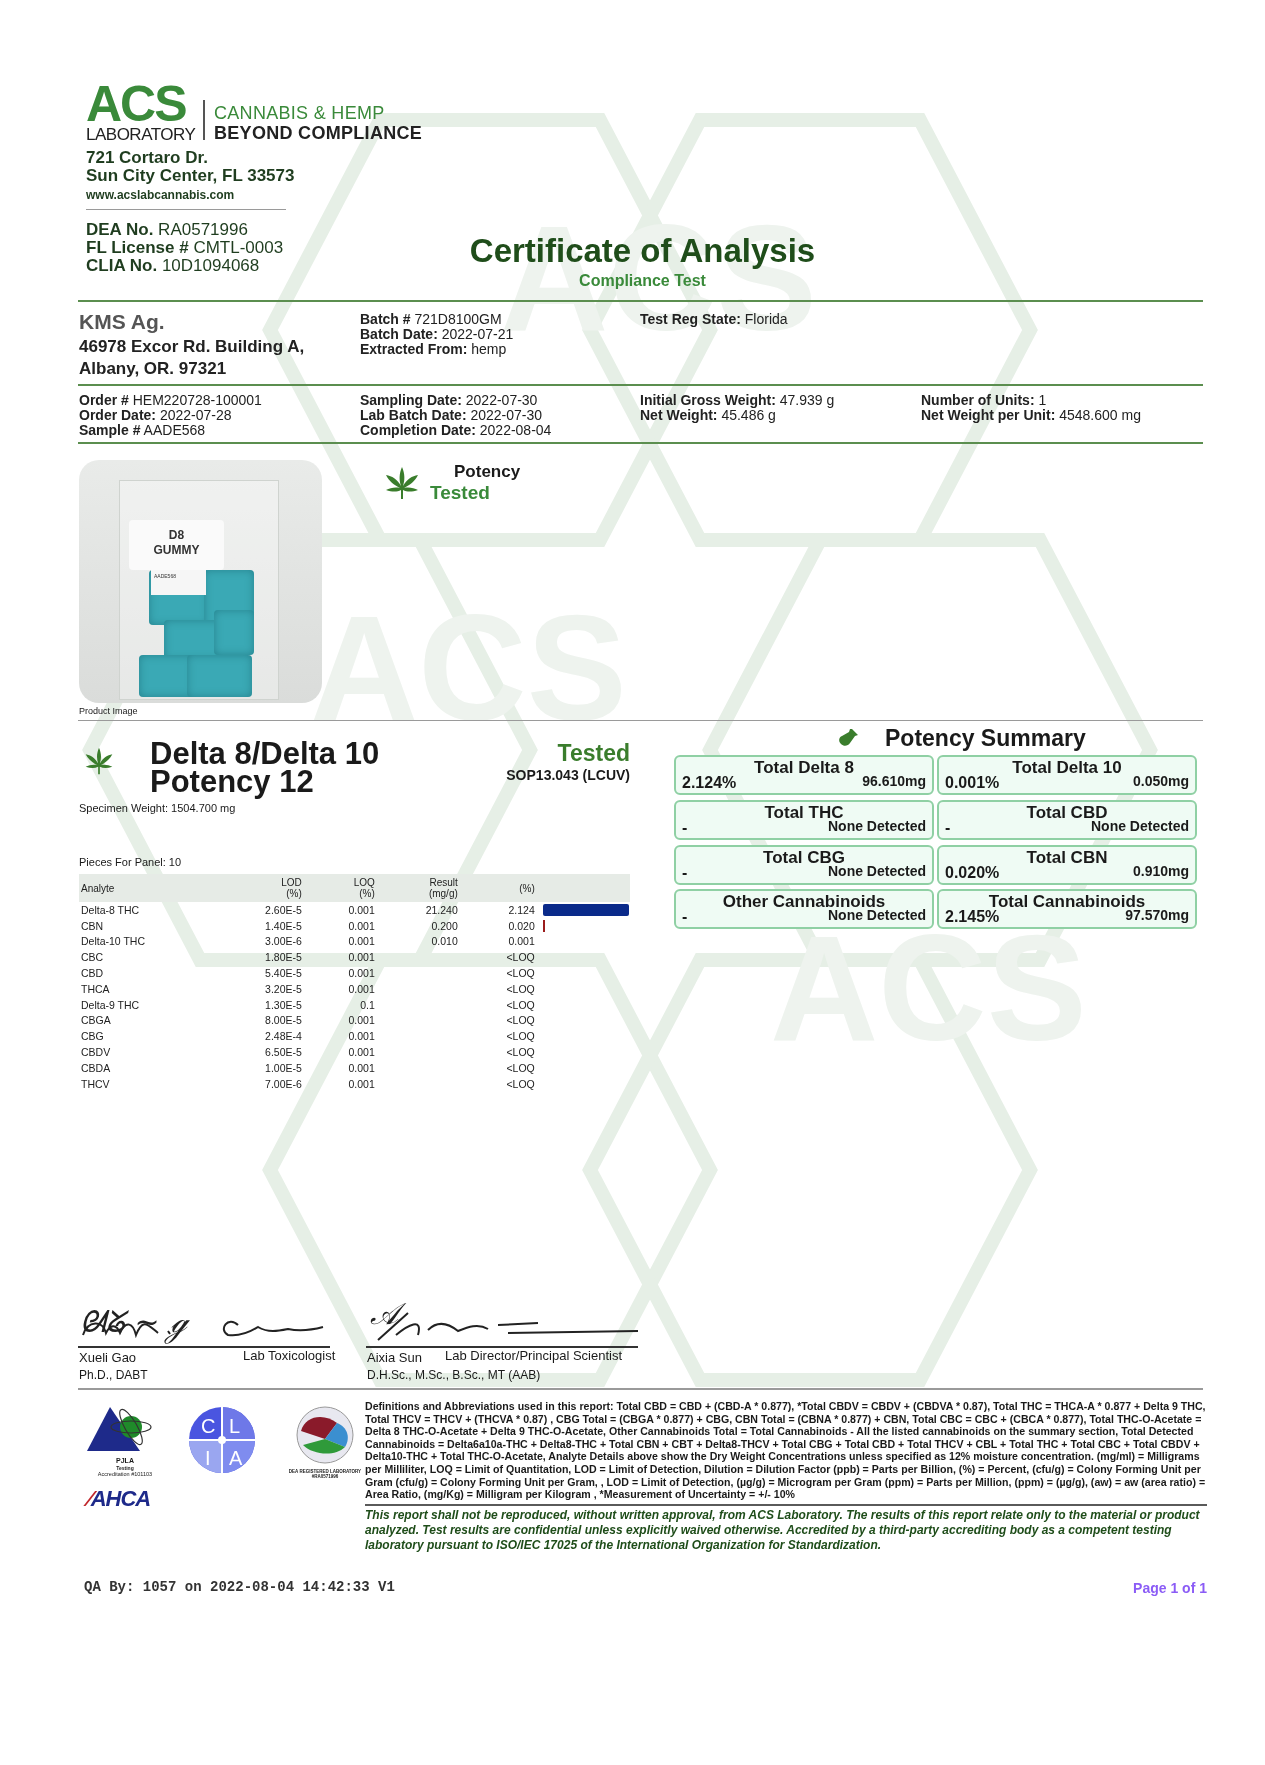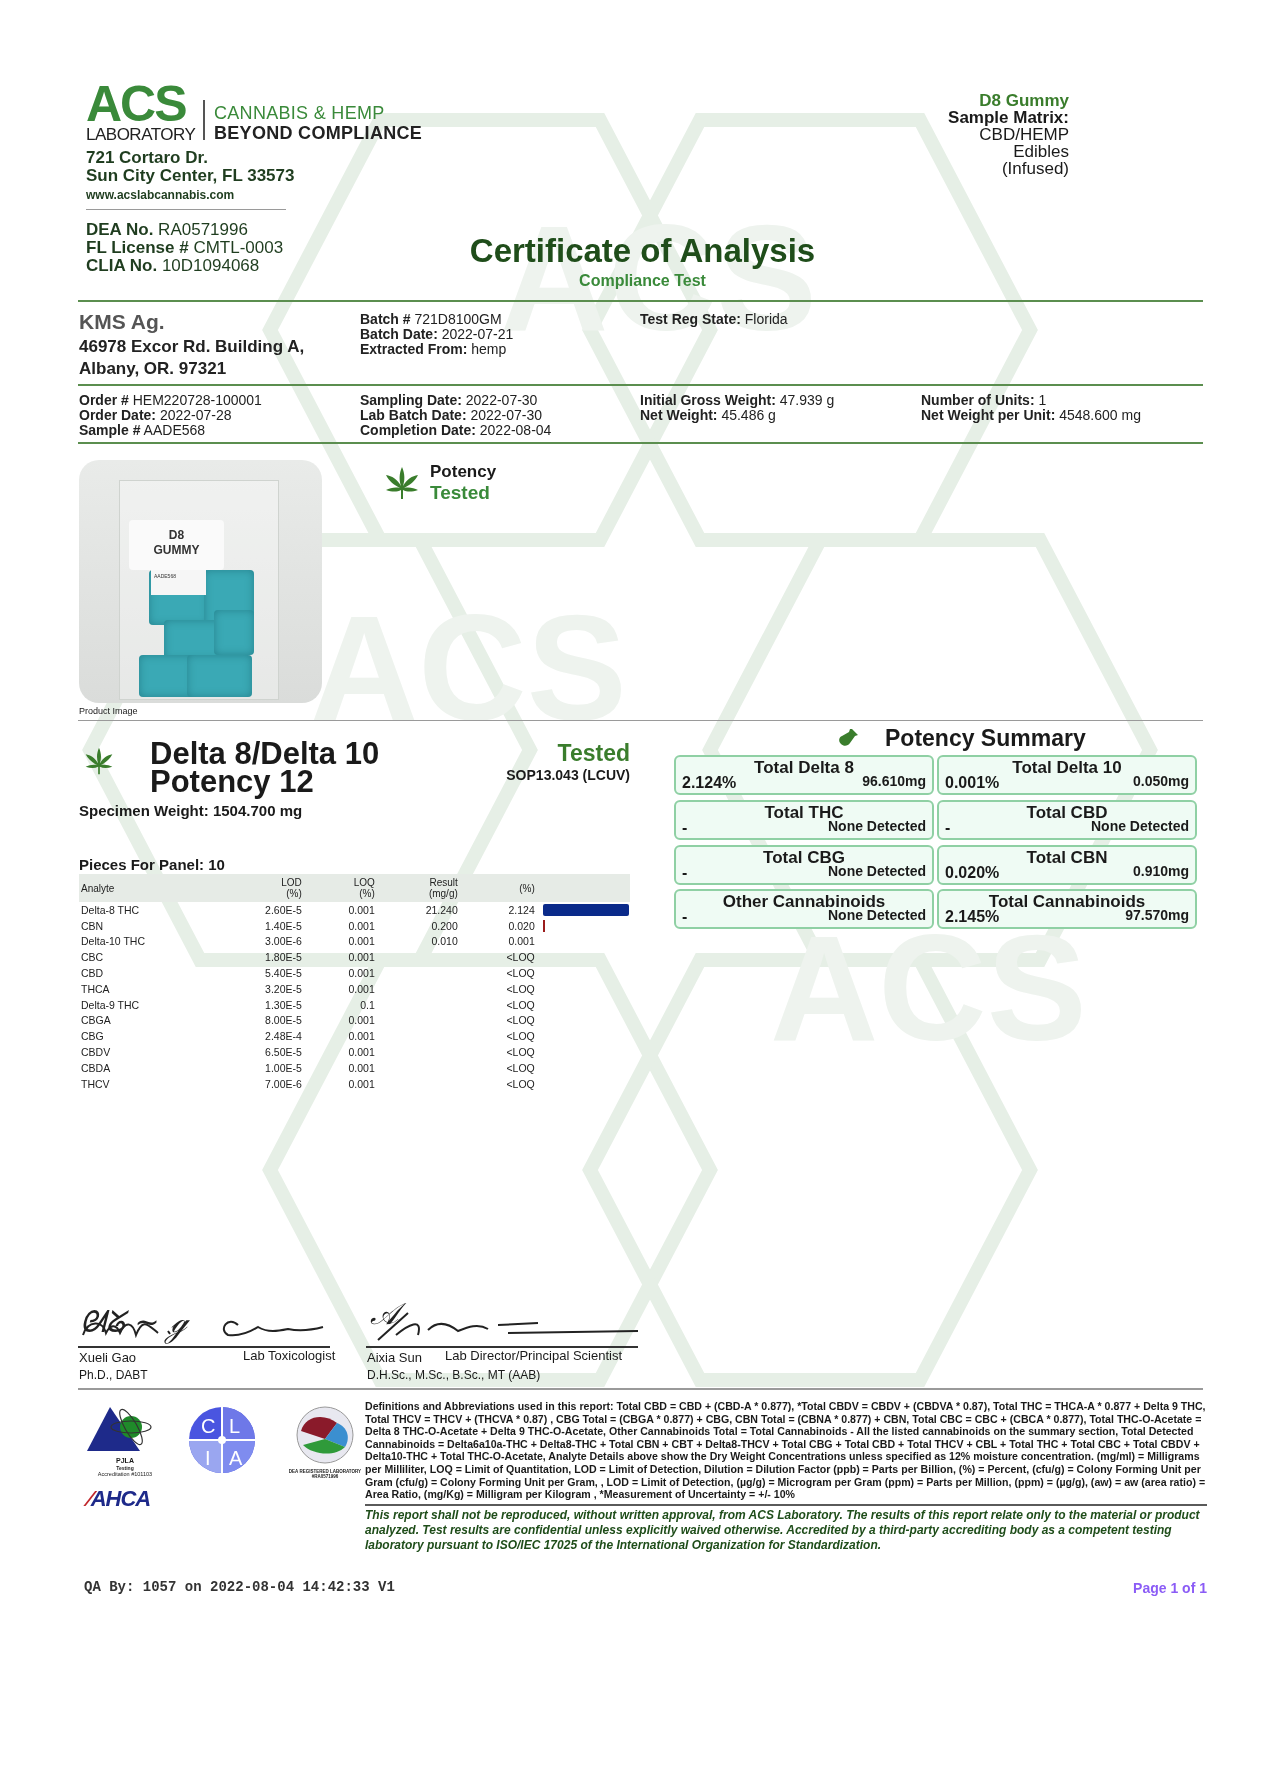--- a/index.html
+++ b/index.html
@@ -31,27 +31,27 @@
   .client-addr { font-size: 17px; font-weight: bold; color: #222; line-height: 22px; }
   .kv { font-size: 14px; line-height: 15px; color: #222; }
   .kv .k { font-weight: bold; }
 
   .product-img { border-radius: 20px; background: linear-gradient(180deg,#e9ebe9,#dadcda); overflow: hidden; }
   .bag { position: absolute; left: 40px; top: 20px; width: 160px; height: 220px; background: rgba(255,255,255,0.35); border: 1px solid #cfd3cf; }
   .gum { position: absolute; background: #3aa9b5; border-radius: 4px; box-shadow: inset 0 0 8px rgba(0,60,70,0.35); }
   .bag-label { position: absolute; left: 50px; top: 60px; width: 95px; height: 50px; background: #fafafa; border-radius: 4px; text-align: center; font-size: 12px; font-weight: bold; line-height: 15px; padding-top: 8px; color: #333; }
   .bag-tag { position: absolute; left: 72px; top: 110px; width: 55px; height: 25px; background: #f6f6f6; font-size: 5px; padding: 3px; color: #333; }
 
-  .potency-badge-t1 { font-size: 17px; font-weight: bold; color: #1a1a1a; }
+  .potency-badge-t1 { font-size: 17px; font-weight: bold; color: #1a1a1a; margin-left: 24px; }
   .potency-badge-t2 { font-size: 19px; font-weight: bold; color: #3a8a3a; }
 
   .panel-title { font-size: 31px; font-weight: bold; line-height: 28px; }
   .tested { font-size: 23px; font-weight: bold; color: #3a7d2c; text-align: right; }
   .sop { font-size: 14px; font-weight: bold; text-align: right; }
-  .small-b { font-size: 15px; font-weight: bold; }
+  .small-b { font-size: 11px; font-weight: normal; }
 
   table.analytes { border-collapse: collapse; font-size: 10.5px; color: #222; }
   table.analytes th { font-weight: normal; background: #e6ebe6; height: 28px; line-height: 11px; font-size: 10px; }
   table.analytes td { height: 15.8px; }
   table.analytes .num { text-align: right; }
   .barcell { width: 92px; padding-left: 8px; }
   .bar { height: 12px; background: #0a2a8a; border-radius: 2px; }
   .bar.tick { width: 2px; background: #9b1c1c; border-radius: 0; }
 
   .sum-title { font-size: 23px; font-weight: bold; }
@@ -107,27 +107,20 @@
     <div class="web" style="margin-top:3px;">www.acslabcannabis.com</div>
   </div>
   <div class="abs" style="left:86px;top:209px;width:200px;height:1px;background:#9a9a9a;"></div>
 
   <div class="abs" style="left:86px;top:221px;">
     <div class="lic"><span class="b">DEA No.</span> <span>RA0571996</span></div>
     <div class="lic"><span class="b">FL License #</span> <span>CMTL-0003</span></div>
     <div class="lic"><span class="b">CLIA No.</span> <span>10D1094068</span></div>
   </div>
 
-  <div class="abs matrix" style="right:196px;top:92px;width:240px;">
-    <div class="b green">D8 Gummy</div>
-    <div class="b">Sample Matrix:</div>
-    <div>CBD/HEMP</div>
-    <div>Edibles</div>
-    <div>(Infused)</div>
-  </div>
 
   <div class="abs" style="left:430px;top:232px;width:425px;">
     <div class="coa-title">Certificate of Analysis</div>
     <div class="coa-sub" style="margin-top:2px;">Compliance Test</div>
   </div>
 
   <div class="rule" style="top:300px;"></div>
 
   <div class="abs" style="left:79px;top:310px;">
     <div class="client-name">KMS Ag.</div>

